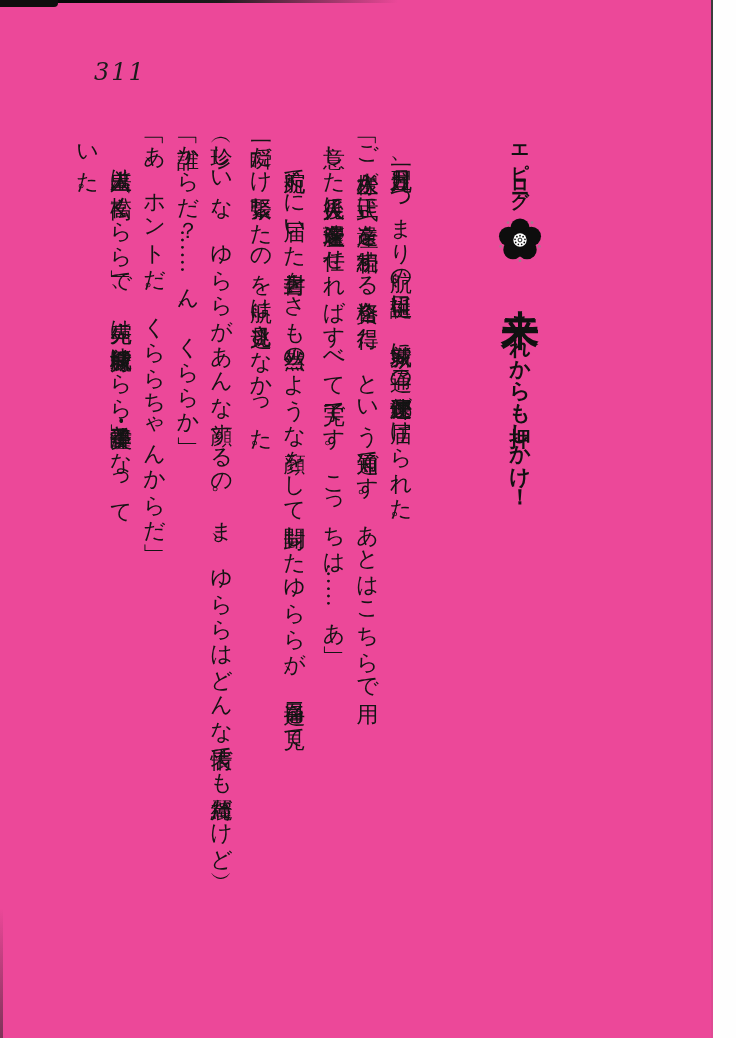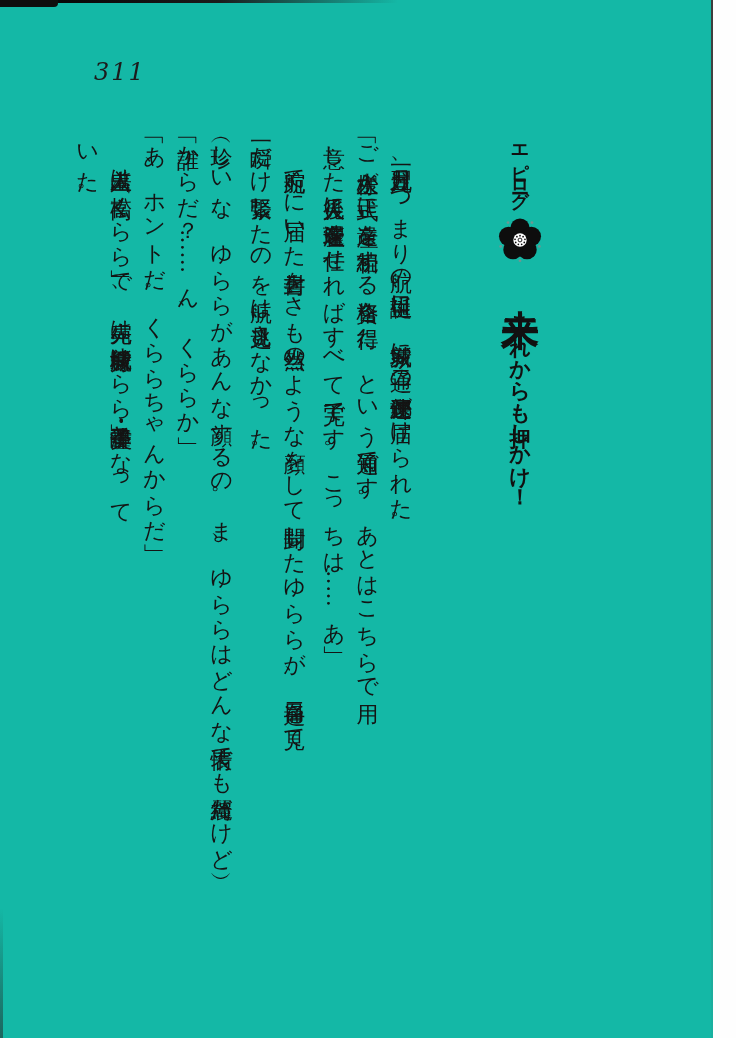--- a/index.html
+++ b/index.html
@@ -1,19 +1,19 @@
 <!DOCTYPE html>
 <html><head>
 <meta charset="utf-8">
 <style>
   html,body{margin:0;padding:0;background:#e8e8e6;}
   .page{
     position:relative;
     width:736px;height:1038px;
-    background:#14b8a6;
+    background:#ec4899;
     overflow:hidden;
     font-family:"DejaVu Serif","Liberation Serif",serif;
     color:#161616;
   }
   
   .edge-top{
     position:absolute;left:0;top:0;width:398px;height:3px;
     background:linear-gradient(to right,#000 0%,#1b1b1b 55%,rgba(0,0,0,0) 100%);
   }
   .edge-top-blob{

